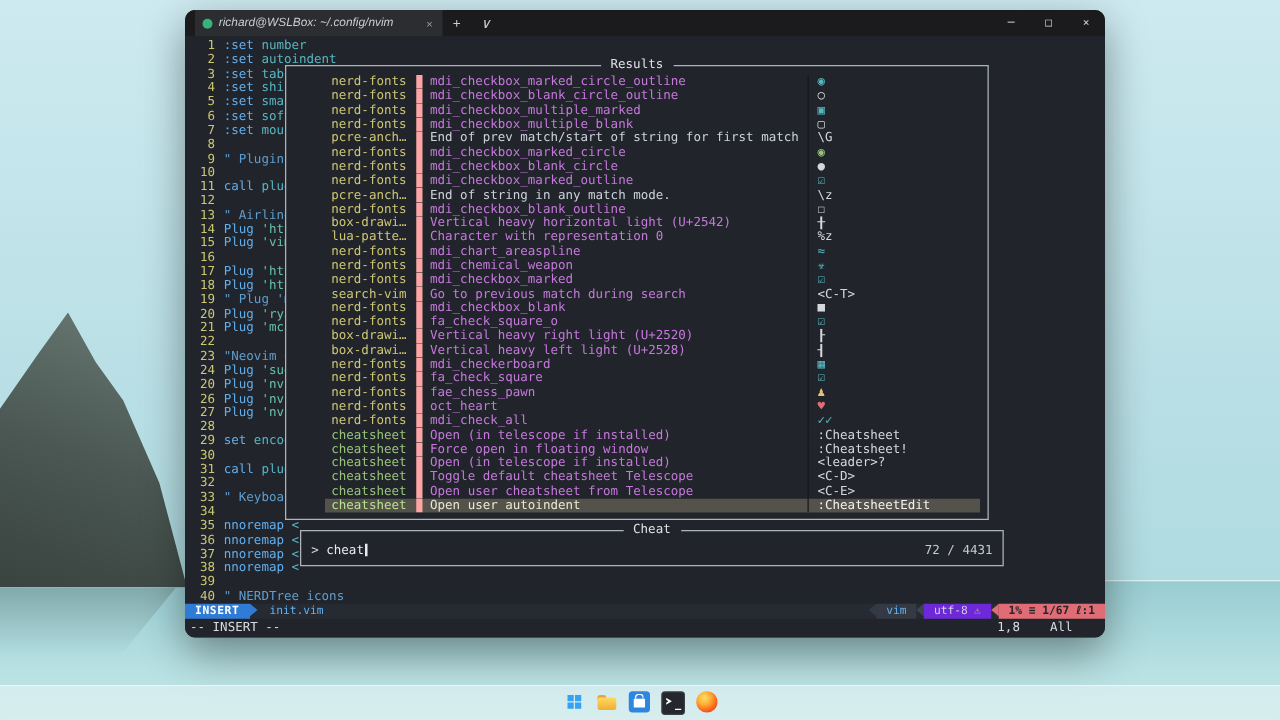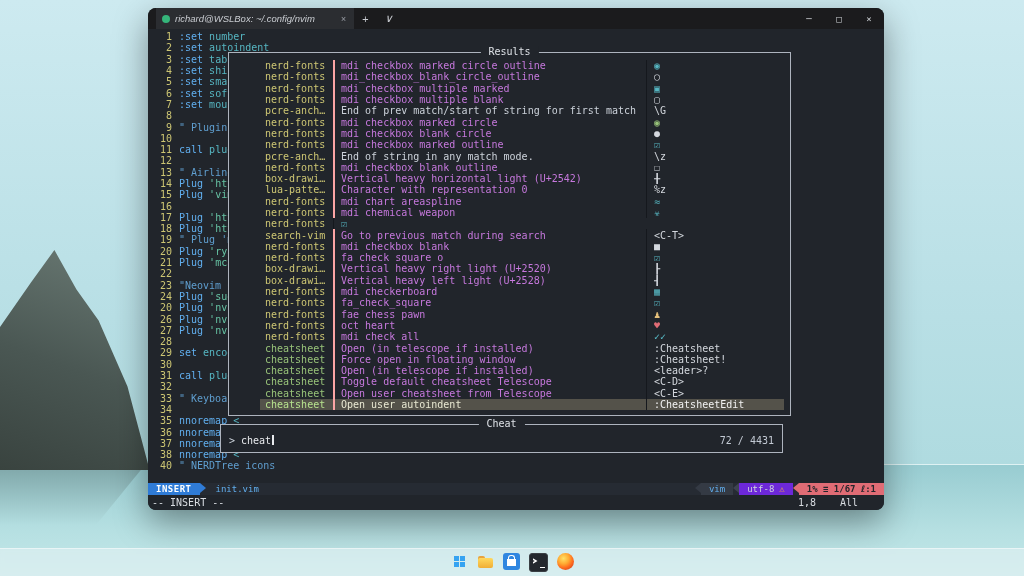--- a/index.html
+++ b/index.html
@@ -38,29 +38,29 @@
   .ed-row{height:11.3px;display:flex;white-space:pre;align-items:center;overflow:hidden;}
   .gutter{width:20px;text-align:right;margin-right:7px;color:var(--yellow,#cdc673);flex-shrink:0;}
   .tok-kw{color:var(--accent_blue,#61afef);}
   .tok-opt{color:var(--cyan,#56b6c2);}
   .tok-str{color:#66c2a3;}
   .tok-comment{color:#5f9ecf;}
 
   
   .float{position:absolute;background:var(--terminal_bg,#21252b);border:1px solid var(--border_gray,#aeb4be);}
   .results{left:80px;top:23px;width:561px;height:362px;}
-  .prompt{left:72px;top:395px;width:561px;height:27px;}
+  .prompt{left:92px;top:395px;width:561px;height:27px;}
   .float-title{position:absolute;top:-7px;left:50%;transform:translateX(-50%);
     background:var(--terminal_bg,#21252b);padding:0 8px;color:#dde1e6;line-height:12px;text-align:center;}
   #results-body{position:absolute;top:7px;left:2px;right:6px;margin-left:29px;}
   .res-row{height:11.3px;display:flex;align-items:stretch;white-space:pre;overflow:hidden;}
   .res-section{width:68px;padding-left:5px;flex-shrink:0;color:var(--yellow,#cdc673);
     overflow:hidden;display:flex;align-items:center;}
   .sec-green{color:var(--green,#98c379);}
-  .res-desc{flex:1;padding-left:6px;border-left:2px solid #fca5a5;color:var(--magenta,#c678dd);
+  .res-desc{flex:1;padding-left:6px;border-left:5px solid #fca5a5;color:var(--magenta,#c678dd);
     overflow:hidden;display:flex;align-items:center;}
   .desc-light{color:#ccd2da;}
   .res-right{width:130px;padding-left:7px;border-left:1px solid #15181d;flex-shrink:0;
     display:flex;align-items:center;overflow:hidden;}
   .rc-teal{color:var(--cyan,#56b6c2);} .rc-light{color:#d4d8de;} .rc-green{color:var(--green,#98c379);}
   .rc-yellow{color:#e5c07b;} .rc-red{color:#e06c75;}
   .res-row.selected{background:var(--selection_bg,#54524a);}
   .res-row.selected .res-section{color:#b7e28e;}
   .res-row.selected .res-desc{color:#e8e8d2;}
   .res-row.selected .res-right{color:#f2f2f2;}
@@ -172,41 +172,42 @@
           <div class="ed-row"><span class="gutter">29</span><span class="code"><span class="tok-kw">set </span><span class="tok-opt">encodi</span></span></div>
           <div class="ed-row"><span class="gutter">30</span><span class="code"></span></div>
           <div class="ed-row"><span class="gutter">31</span><span class="code"><span class="tok-kw">call </span><span class="tok-opt">plug#</span></span></div>
           <div class="ed-row"><span class="gutter">32</span><span class="code"></span></div>
           <div class="ed-row"><span class="gutter">33</span><span class="code"><span class="tok-comment">" Keyboard</span></span></div>
           <div class="ed-row"><span class="gutter">34</span><span class="code"></span></div>
           <div class="ed-row"><span class="gutter">35</span><span class="code"><span class="tok-kw">nnoremap </span><span class="tok-opt">&lt;</span></span></div>
           <div class="ed-row"><span class="gutter">36</span><span class="code"><span class="tok-kw">nnoremap </span><span class="tok-opt">&lt;</span></span></div>
           <div class="ed-row"><span class="gutter">37</span><span class="code"><span class="tok-kw">nnoremap </span><span class="tok-opt">&lt;</span></span></div>
           <div class="ed-row"><span class="gutter">38</span><span class="code"><span class="tok-kw">nnoremap </span><span class="tok-opt">&lt;</span></span></div>
+          <div class="ed-row"><span class="gutter">39</span><span class="code"></span></div>
           <div class="ed-row"><span class="gutter">40</span><span class="code"><span class="tok-comment">" NERDTree icons</span></span></div>
         </div>
 
       <div class="float results">
         <span class="float-title">Results</span>
         <div id="results-body">
             <div class="res-row"><span class="res-section">nerd-fonts</span><span class="res-desc">mdi_checkbox_marked_circle_outline</span><span class="res-right rc-teal">◉</span></div>
             <div class="res-row"><span class="res-section">nerd-fonts</span><span class="res-desc">mdi_checkbox_blank_circle_outline</span><span class="res-right rc-light">○</span></div>
             <div class="res-row"><span class="res-section">nerd-fonts</span><span class="res-desc">mdi_checkbox_multiple_marked</span><span class="res-right rc-teal">▣</span></div>
             <div class="res-row"><span class="res-section">nerd-fonts</span><span class="res-desc">mdi_checkbox_multiple_blank</span><span class="res-right rc-light">▢</span></div>
             <div class="res-row"><span class="res-section">pcre-anch…</span><span class="res-desc desc-light">End of prev match/start of string for first match</span><span class="res-right rc-light">\G</span></div>
             <div class="res-row"><span class="res-section">nerd-fonts</span><span class="res-desc">mdi_checkbox_marked_circle</span><span class="res-right rc-green">◉</span></div>
             <div class="res-row"><span class="res-section">nerd-fonts</span><span class="res-desc">mdi_checkbox_blank_circle</span><span class="res-right rc-light">●</span></div>
             <div class="res-row"><span class="res-section">nerd-fonts</span><span class="res-desc">mdi_checkbox_marked_outline</span><span class="res-right rc-teal">☑</span></div>
             <div class="res-row"><span class="res-section">pcre-anch…</span><span class="res-desc desc-light">End of string in any match mode.</span><span class="res-right rc-light">\z</span></div>
             <div class="res-row"><span class="res-section">nerd-fonts</span><span class="res-desc">mdi_checkbox_blank_outline</span><span class="res-right rc-light">☐</span></div>
             <div class="res-row"><span class="res-section">box-drawi…</span><span class="res-desc">Vertical heavy horizontal light (U+2542)</span><span class="res-right rc-light">╂</span></div>
             <div class="res-row"><span class="res-section">lua-patte…</span><span class="res-desc">Character with representation 0</span><span class="res-right rc-light">%z</span></div>
             <div class="res-row"><span class="res-section">nerd-fonts</span><span class="res-desc">mdi_chart_areaspline</span><span class="res-right rc-teal">≈</span></div>
             <div class="res-row"><span class="res-section">nerd-fonts</span><span class="res-desc">mdi_chemical_weapon</span><span class="res-right rc-teal">☣</span></div>
-            <div class="res-row"><span class="res-section">nerd-fonts</span><span class="res-right rc-teal">☑</span></div>
+            <div class="res-row"><span class="res-section">nerd-fonts</span><span class="res-desc">mdi_checkbox_marked</span><span class="res-right rc-teal">☑</span></div>
             <div class="res-row"><span class="res-section">search-vim</span><span class="res-desc">Go to previous match during search</span><span class="res-right rc-light">&lt;C-T&gt;</span></div>
             <div class="res-row"><span class="res-section">nerd-fonts</span><span class="res-desc">mdi_checkbox_blank</span><span class="res-right rc-light">■</span></div>
             <div class="res-row"><span class="res-section">nerd-fonts</span><span class="res-desc">fa_check_square_o</span><span class="res-right rc-teal">☑</span></div>
             <div class="res-row"><span class="res-section">box-drawi…</span><span class="res-desc">Vertical heavy right light (U+2520)</span><span class="res-right rc-light">┠</span></div>
             <div class="res-row"><span class="res-section">box-drawi…</span><span class="res-desc">Vertical heavy left light (U+2528)</span><span class="res-right rc-light">┨</span></div>
             <div class="res-row"><span class="res-section">nerd-fonts</span><span class="res-desc">mdi_checkerboard</span><span class="res-right rc-teal">▦</span></div>
             <div class="res-row"><span class="res-section">nerd-fonts</span><span class="res-desc">fa_check_square</span><span class="res-right rc-teal">☑</span></div>
             <div class="res-row"><span class="res-section">nerd-fonts</span><span class="res-desc">fae_chess_pawn</span><span class="res-right rc-yellow">♟</span></div>
             <div class="res-row"><span class="res-section">nerd-fonts</span><span class="res-desc">oct_heart</span><span class="res-right rc-red">♥</span></div>
             <div class="res-row"><span class="res-section">nerd-fonts</span><span class="res-desc">mdi_check_all</span><span class="res-right rc-teal">✓✓</span></div>

